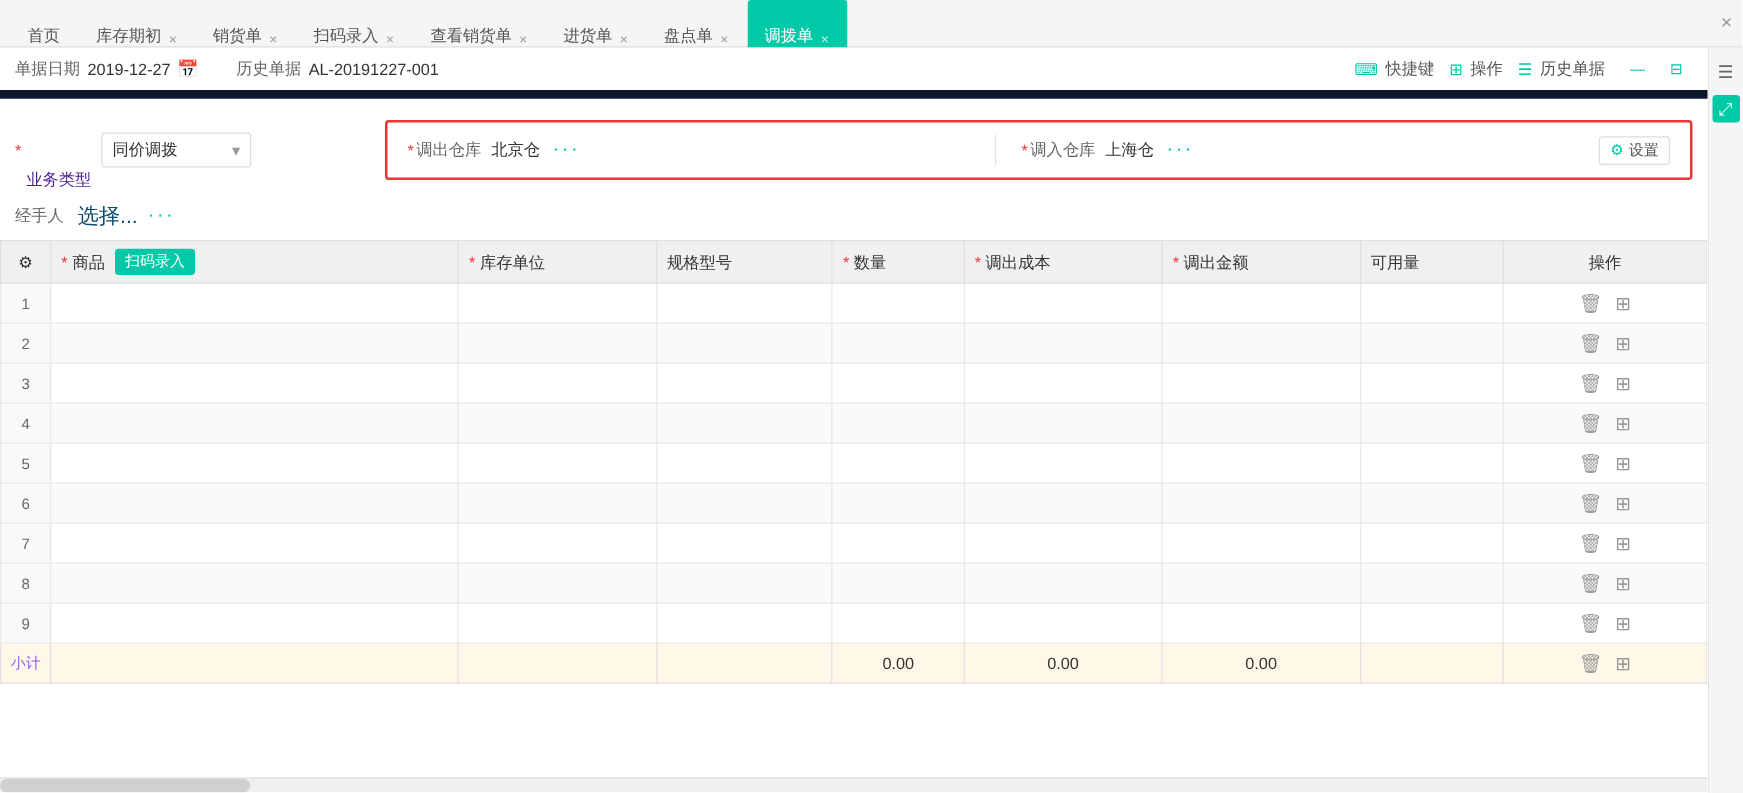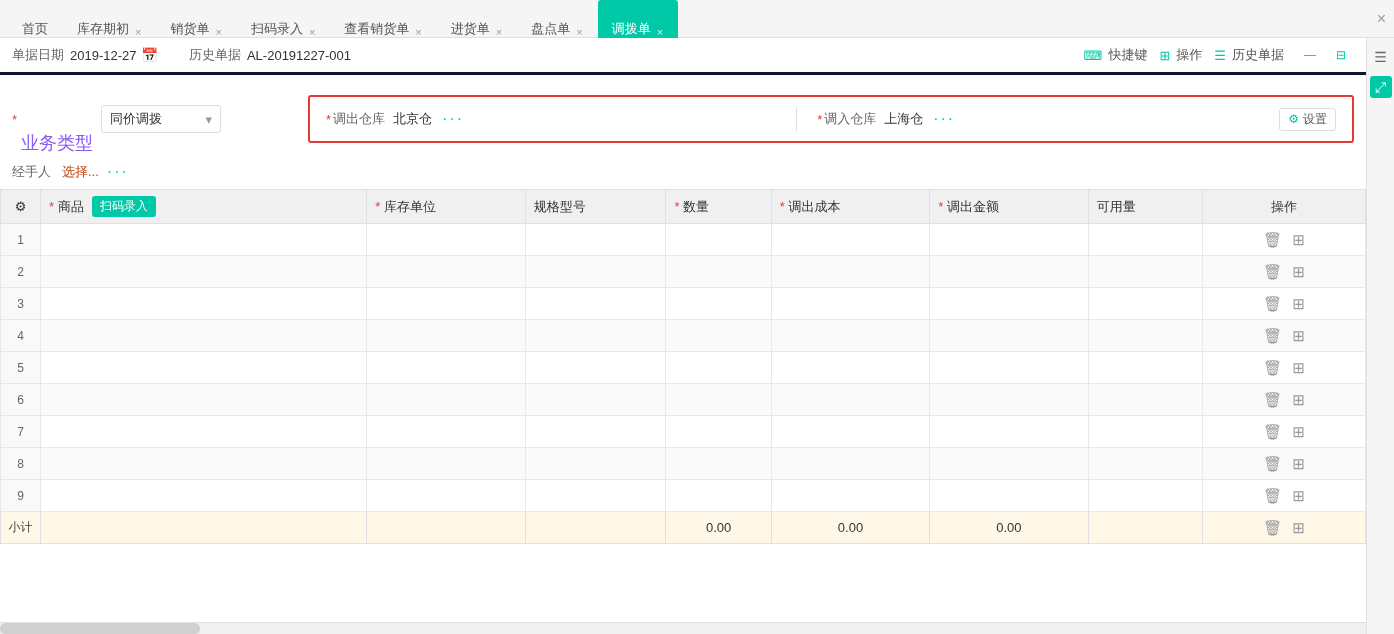--- a/index.html
+++ b/index.html
@@ -22,21 +22,21 @@
       background: #00c9a7; color: #fff; border-radius: 3px 3px 0 0;
     }
     .tab-item.active .tab-close { color: rgba(255,255,255,0.8); }
     .tab-close-btn {
       position: absolute; right: 8px; top: 50%; transform: translateY(-50%);
       cursor: pointer; color: #999; font-size: 16px;
     }
 
     
     .toolbar {
-      display: flex; align-items: center; padding: 8px 12px; border-bottom: 3px solid #0f172a;
+      display: flex; align-items: center; padding: 8px 12px; border-bottom: 7px solid #0f172a;
       background: #fff;
     }
     .toolbar-item { display: flex; align-items: center; margin-right: 20px; font-size: 13px; color: #333; }
     .toolbar-item label { color: #666; margin-right: 6px; }
     .toolbar-item .value { color: #333; }
     .calendar-icon { margin-left: 5px; color: #00c9a7; cursor: pointer; font-size: 14px; }
     .toolbar-right {
       margin-left: auto; display: flex; align-items: center; gap: 12px; font-size: 13px; color: #555;
     }
     .toolbar-right .btn-group { display: flex; align-items: center; gap: 4px; cursor: pointer; }
@@ -191,21 +191,21 @@
     </div>
 
     <div class="content-inner">
 
       <div style="padding: 8px 12px 0 12px;">
 
         <div style="display:flex; align-items:center; gap:16px; margin-bottom:8px;">
 
           <div style="display:flex; align-items:center; min-width:280px;">
             <span style="color:#e53935; margin-right:4px; font-size:13px;">*</span>
-            <span style="color:#8b5cf6; margin-right:8px; font-size:18px;margin-top:48px;">业务类型</span>
+            <span style="color:#4c1d95; margin-right:8px; font-size:13px;margin-top:48px;">业务类型</span>
             <div class="business-select">
               <span>同价调拨</span>
               <span class="arrow">▾</span>
             </div>
           </div>
 
           <div class="red-bordered-box">
 
             <div style="display:flex; align-items:center; flex:1;">
               <span style="color:#e53935; margin-right:2px; font-size:13px;">*</span>
@@ -224,21 +224,21 @@
 
             <button class="setting-btn" style="margin-left:12px;">
               <span class="gear">⚙</span>
               <span>设置</span>
             </button>
           </div>
         </div>
 
         <div style="display:flex; align-items:center; padding-bottom:8px;">
           <span style="color:#666; margin-right:8px; font-size:13px; min-width:42px;">经手人</span>
-          <span style="color:#c2410c; font-size:13px;">选择...</span>
+          <span style="color:#0c4a6e; font-size:17px;">选择...</span>
           <span style="color:#00c9a7; margin-left:8px; cursor:pointer; letter-spacing:2px; font-size:16px;">···</span>
         </div>
       </div>
 
       <div class="table-wrap" style="flex:1; overflow-y:auto;">
         <table>
           <thead>
             <tr>
               <th class="gear-th" style="width:40px; text-align:center;">
                 <span>⚙</span>
@@ -410,21 +410,21 @@
       <td style="border:1px solid #e8e8e8;"></td>
       <td style="border:1px solid #e8e8e8;"></td>
       <td style="border:1px solid #e8e8e8;">
         <div class="op-cell">
           <button class="op-btn" title="删除">🗑</button>
           <button class="op-btn" title="复制">⊞</button>
         </div>
       </td>
     </tr>
               <tr class="subtotal-row">
-      <td class="row-num" style="text-align:center; color:#404040; font-size:12px; border:1px solid #e0e0e0; height:32px; background:#fff8e8;">小计</td>
+      <td class="row-num" style="text-align:center; color:#8b5cf6; font-size:12px; border:1px solid #e0e0e0; height:32px; background:#fff8e8;">小计</td>
       <td style="border:1px solid #e0e0e0; background:#fff8e8;"></td>
       <td style="border:1px solid #e0e0e0; background:#fff8e8;"></td>
       <td style="border:1px solid #e0e0e0; background:#fff8e8;"></td>
       <td style="border:1px solid #e0e0e0; text-align:center; background:#fff8e8;">0.00</td>
       <td style="border:1px solid #e0e0e0; text-align:center; background:#fff8e8;">0.00</td>
       <td style="border:1px solid #e0e0e0; text-align:center; background:#fff8e8;">0.00</td>
       <td style="border:1px solid #e0e0e0; background:#fff8e8;"></td>
       <td style="border:1px solid #e0e0e0; background:#fff8e8;">
         <div class="op-cell">
           <button class="op-btn" title="删除">🗑</button>

